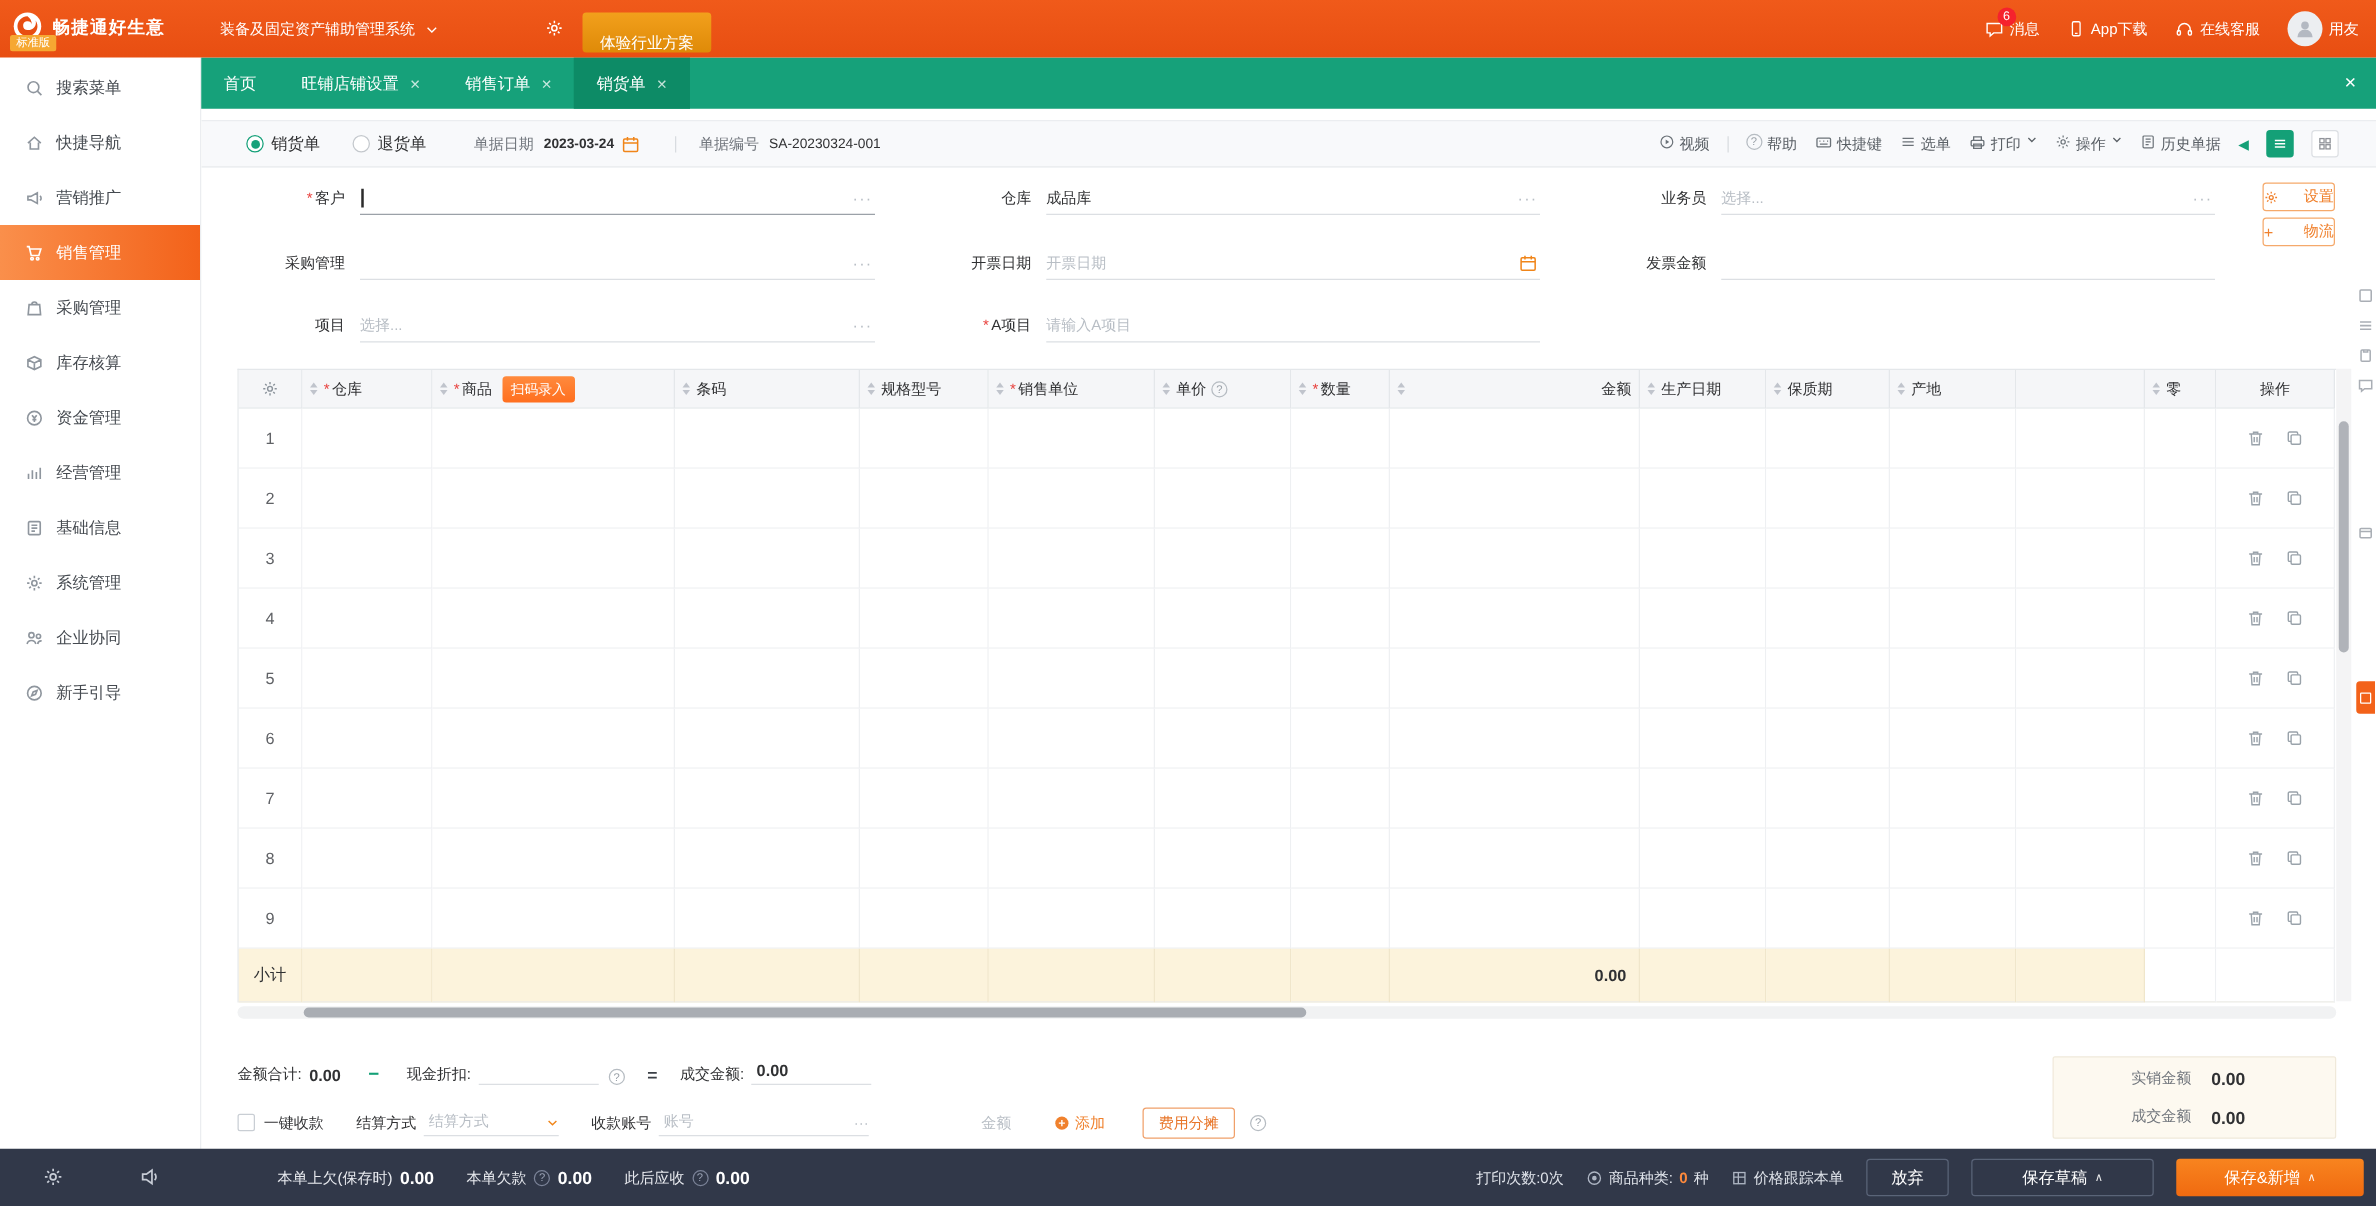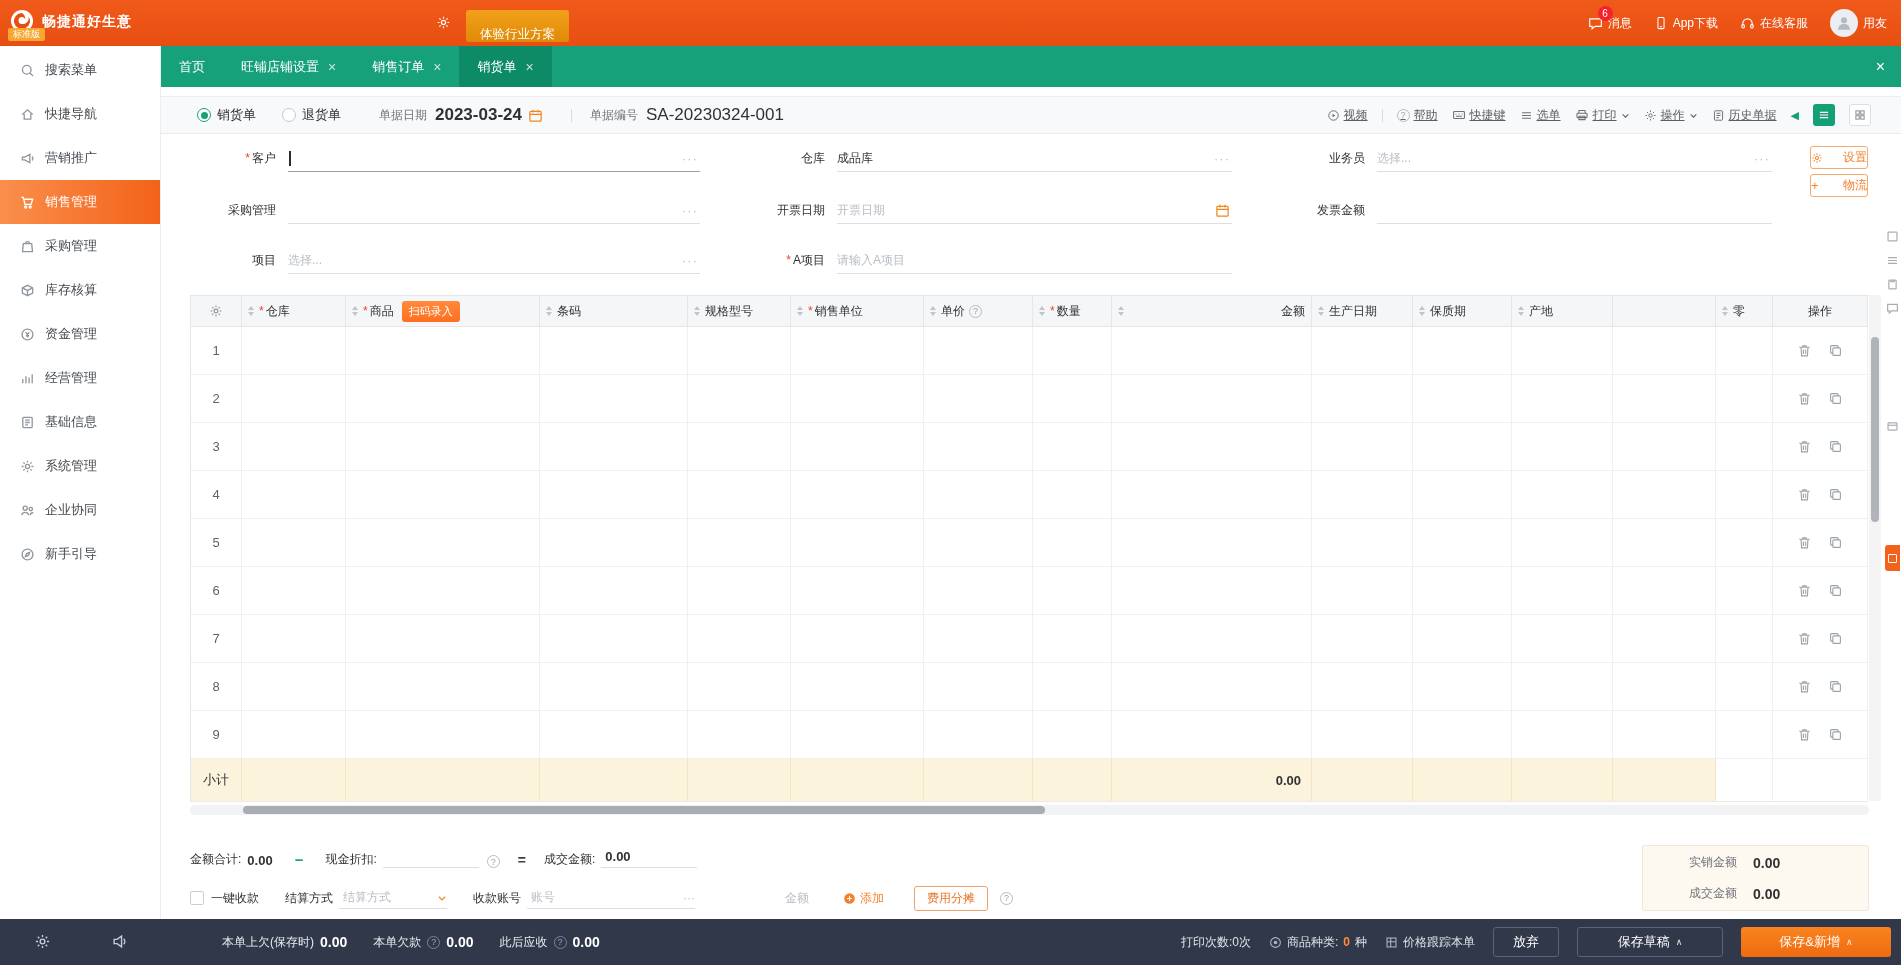--- a/index.html
+++ b/index.html
@@ -54,24 +54,24 @@
   .doc-header { position:absolute; left:0; top:9px; right:0; height:38px; background:#f8f9fb;
     border-top:1px solid #ebedf0; border-bottom:1px solid #e8eaed; display:flex; align-items:center;
     padding:0 30px 0 36px; }
   .radio { width:14px; height:14px; border-radius:50%; border:1px solid #c4c8cd; background:#fff;
     display:inline-flex; align-items:center; justify-content:center; cursor:pointer; }
   .radio.on { border-color:#16a17a; }
   .radio.on::after { content:""; width:7px; height:7px; border-radius:50%; background:#16a17a; }
   .rlabel { font-size:13px; color:#303133; margin-left:6px; }
   .dh-group { display:flex; align-items:center;justify-content:center; }
   .dh-label { font-size:12px; color:#70757c; }
-  .dh-value { font-size:17px; color:#303133; font-weight:bold; margin-left:8px; }
+  .dh-value { font-size:11px; color:#303133; font-weight:bold; margin-left:8px; }
   .vdiv { width:1px; height:13px; background:#d8dce0; }
   .dh-right { margin-left:auto; display:flex; align-items:center; gap:14px; }
-  .tb-item { display:flex; align-items:center; gap:4px; color:#5a6066; font-size:12px; cursor:pointer; white-space:nowrap;text-decoration:underline; }
+  .tb-item { display:flex; align-items:flex-start; gap:4px; color:#5a6066; font-size:12px; cursor:pointer; white-space:nowrap; }
   .tb-item .i { color:#6b7278; }
   .pg-prev { color:#14a077; font-size:11px; cursor:pointer; }
   .vtoggle { width:22px; height:22px; border-radius:3px; display:flex; align-items:center;
     justify-content:center; cursor:pointer; }
   .vtoggle.on { background:#14a077; color:#fff; }
   .vtoggle.off { background:#fff; border:1px solid #dcdfe3; color:#909399; }
 
   
   .form-area { position:absolute; left:0; top:47px; right:0; height:160px; }
   .f-group { position:absolute; display:flex; align-items:flex-end; height:28px; }
@@ -132,21 +132,21 @@
     margin-left:6px; position:relative; }
   .pay-row { position:absolute; left:29px; top:797px; height:28px; display:flex; align-items:center;
     font-size:12px; color:#303133; }
   .checkbox { width:14px; height:14px; border:1px solid #c9ced4; border-radius:2px; background:#fff;
     margin-right:7px; cursor:pointer; flex:none; }
   .chev-orange { color:#f08519; margin-left:4px; }
   .add-link { color:#f0812d; display:flex; align-items:center; gap:4px; cursor:pointer; }
   .share-btn { height:25px; padding:0 12px; border:1px solid #f0a06a; color:#e8762a; background:#fff;
     border-radius:3px; font-size:12px; cursor:pointer; font-family:inherit; }
   .totals-box { position:absolute; left:1481px; top:758px; width:227px; height:66px; background:#fdf9f0;
-    border:1px solid #f0e9da; border-radius:2px; padding:8px 14px; display:flex; flex-direction:column; justify-content:space-between; }
+    border:1px solid #f0e9da; border-radius:2px; padding:8px 30px; display:flex; flex-direction:column; justify-content:space-between; }
   .tbx-row { display:flex; align-items:center; }
   .tbx-label { width:80px; text-align:right; color:#70757c; font-size:12px; }
   .tbx-val { margin-left:16px; font-weight:bold; font-size:14px; color:#303133; }
 
   
   .right-rail { position:absolute; right:0; top:230px; width:17px; height:420px; z-index:40; }
   .rail-ic { position:absolute; left:2px; width:13px; height:13px; color:#a9aeb5; }
   .rail-tab { position:absolute; left:1px; top:315px; width:15px; height:26px; background:#f3621a;
     border-radius:3px 0 0 3px; cursor:pointer; display:flex; align-items:center; justify-content:center; }
   .rail-tab::after { content:""; width:7px; height:7px; border:1.5px solid #fff; border-radius:1px; }
@@ -175,20 +175,26 @@
 <header class="topbar">
   <span class="logo-mark">
     <svg viewBox="0 0 24 24">
         <circle cx="12" cy="12" r="11" fill="#fff"></circle>
         <path d="M12 4a8 8 0 106.5 3.4A6 6 0 0112 15a3.5 3.5 0 113.4-4.4A8 8 0 0012 4z" fill="#e84e12"></path>
       </svg>
   </span>
   <span class="logo-text">畅捷通好生意</span>
   <span class="logo-badge">标准版</span>
 
+  <div class="sys-select">
+    <span>装备及固定资产辅助管理系统</span>
+    <svg width="11" height="11" viewBox="0 0 16 16">
+        <path d="M3 6l5 5 5-5" fill="none" stroke="#fff" stroke-width="1.6"></path>
+      </svg>
+  </div>
   <span class="tb-gearbtn">
     <svg width="15" height="15" viewBox="0 0 16 16" stroke="#fff" fill="none" stroke-width="1.3">
         <circle cx="8" cy="8" r="2.2"></circle>
         <path d="M8 1.8v2M8 12.2v2M1.8 8h2M12.2 8h2M3.6 3.6l1.4 1.4M11 11l1.4 1.4M12.4 3.6L11 5M5 11l-1.4 1.4"></path>
       </svg>
   </span>
   <button class="trial-btn">体验行业方案</button>
 
   <div class="topbar-right">
     <div class="tbr-item">

